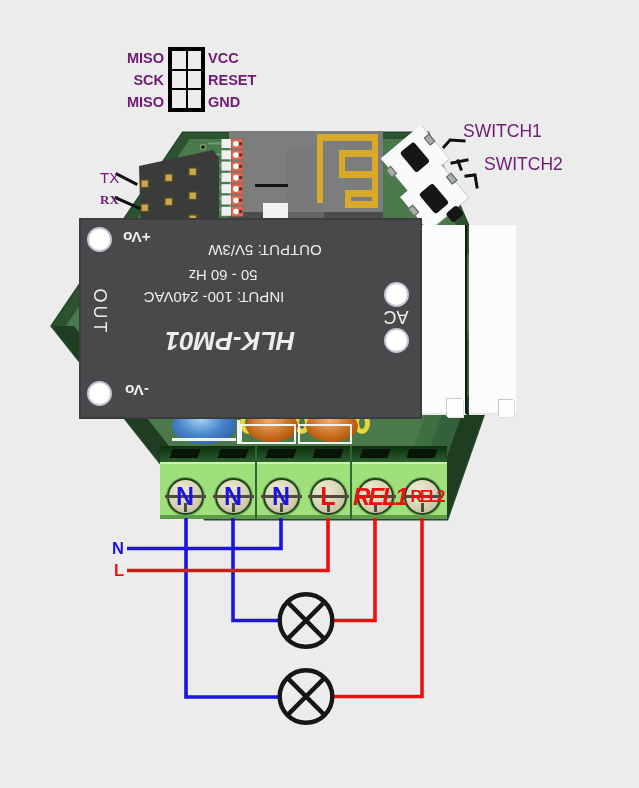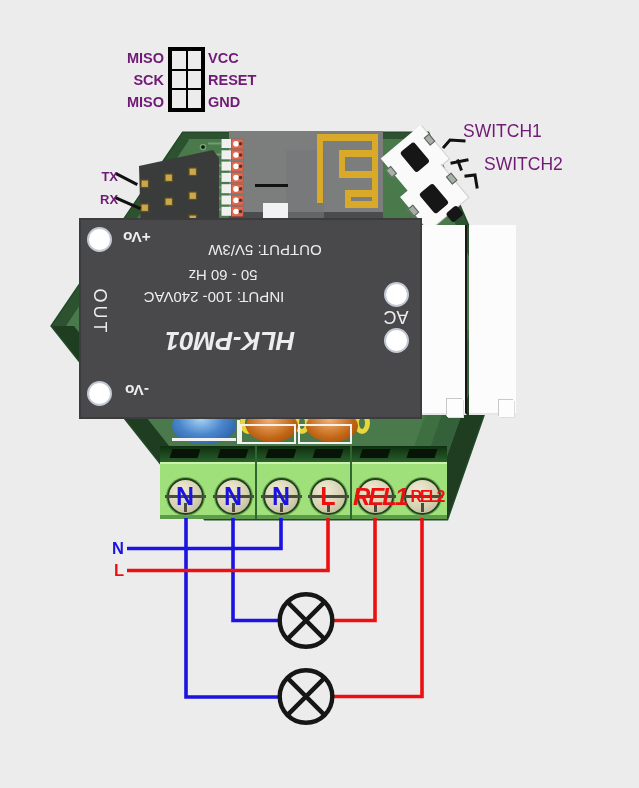--- a/index.html
+++ b/index.html
@@ -264,20 +264,20 @@
     <div></div>
       <div></div>
   </div>
   <div class="txt isp-lbl" style="left:100px;top:50px;width:64px;text-align:right;">MISO</div>
   <div class="txt isp-lbl" style="left:100px;top:72px;width:64px;text-align:right;">SCK</div>
   <div class="txt isp-lbl" style="left:100px;top:94px;width:64px;text-align:right;">MISO</div>
   <div class="txt isp-lbl" style="left:208px;top:50px;">VCC</div>
   <div class="txt isp-lbl" style="left:208px;top:72px;">RESET</div>
   <div class="txt isp-lbl" style="left:208px;top:94px;">GND</div>
 
-  <div class="txt" style="left:100px;top:169px;width:18px;text-align:right;font-size:13px;font-weight:700;">TX</div>
-  <div class="txt" style="left:100px;top:192px;width:18px;text-align:right;font-size:13px;font-weight:700;">RX</div>
+  <div class="txt" style="left:100px;top:169px;width:18px;text-align:right;font-size:15px;font-weight:400;">TX</div>
+  <div class="txt" style="left:100px;top:192px;width:18px;text-align:right;font-size:13px;font-weight:700;font-family:Liberation Serif, serif;">RX</div>
   <div class="txt" style="left:463px;top:121px;font-size:17.5px;">SWITCH1</div>
   <div class="txt" style="left:484px;top:154px;font-size:17.5px;">SWITCH2</div>
   <div class="txt" style="left:103px;top:539px;width:21px;text-align:right;font-size:16.5px;font-weight:700;color:#1b13e0;">N</div>
   <div class="txt" style="left:104px;top:561px;width:20px;text-align:right;font-size:16.5px;font-weight:700;color:#ee1010;">L</div>
 
 </div>
 
 </body></html>

